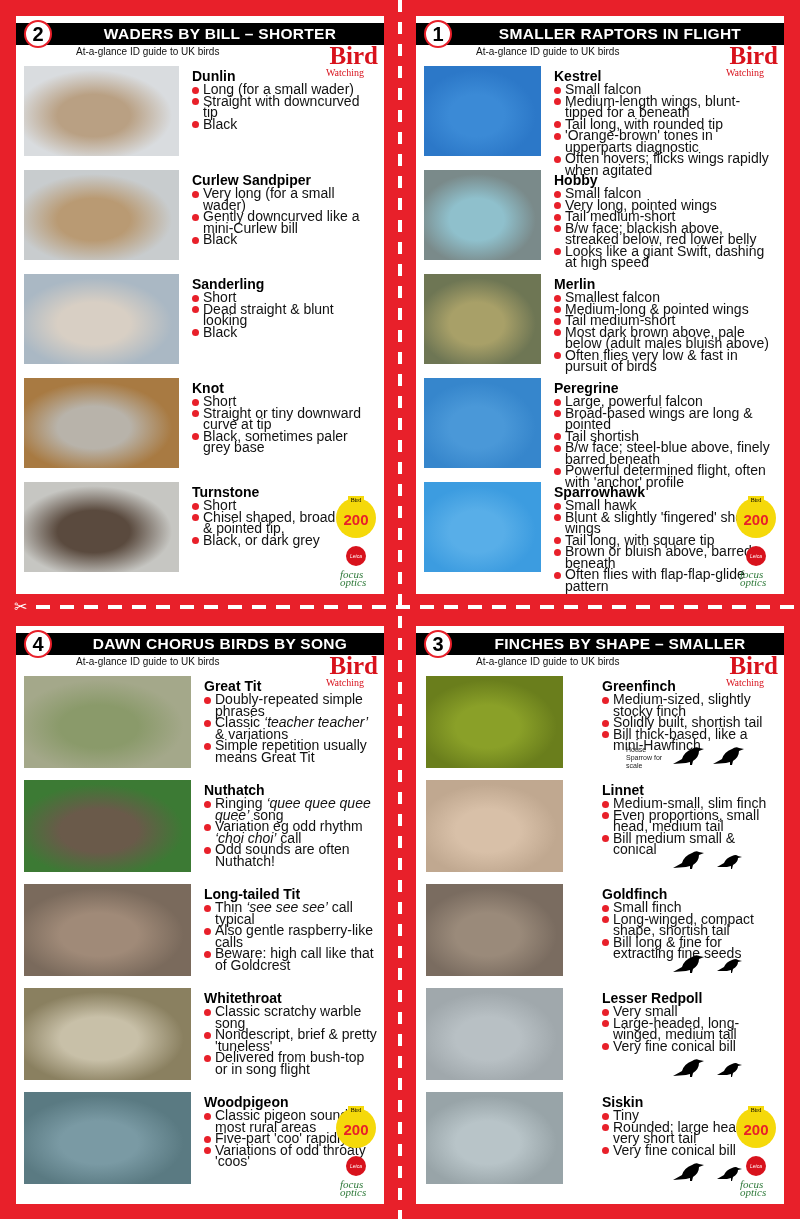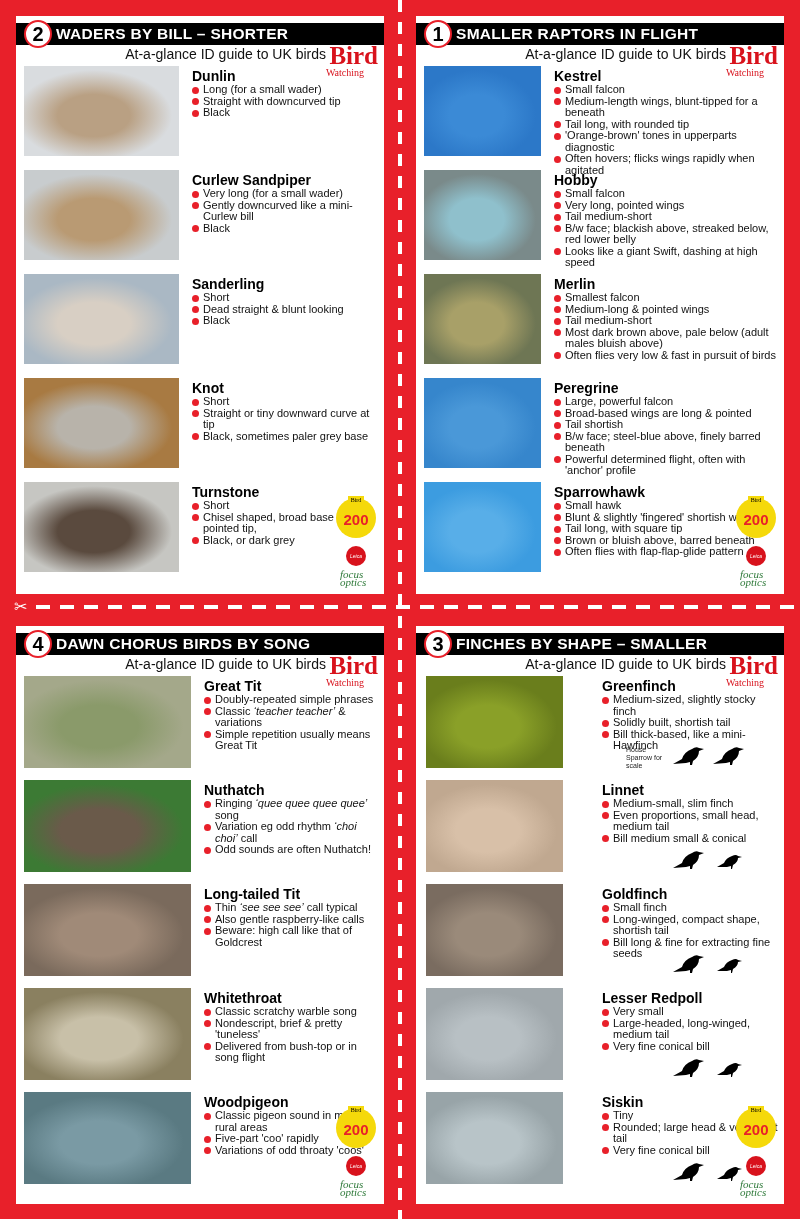--- a/index.html
+++ b/index.html
@@ -13,42 +13,42 @@
   .scissors { position: absolute; left: 14px; top: 597px; color: #fff; font-size: 16px; line-height: 20px; }
 
   .panel { position: absolute; background: #fff; width: 368px; height: 578px; }
   .p2 { left: 16px; top: 16px; }
   .p1 { left: 416px; top: 16px; }
   .p4 { left: 16px; top: 626px; }
   .p3 { left: 416px; top: 626px; }
 
   .titlebar { position: absolute; left: 0; top: 7px; width: 368px; height: 22px; background: #000; }
   .title { position: absolute; left: 40px; right: 0; top: 0; height: 22px; color: #fff;
-    font-weight: bold; font-size: 15.5px; line-height: 22px; letter-spacing: 0.3px; white-space: nowrap; }
+    font-weight: bold; font-size: 15.5px; line-height: 22px; text-align: center; letter-spacing: 0.3px; white-space: nowrap; }
   .numbadge { position: absolute; left: 8px; top: 4px; width: 28px; height: 28px; border-radius: 50%;
     background: #fff; border: 2px solid #e8202a; color: #000; font-weight: bold; font-size: 20px;
     line-height: 24px; text-align: center; }
-  .subtitle { position: absolute; left: 60px; width: 250px; top: 30px; font-size: 14px; text-align: right; color: #111; }
+  .subtitle { position: absolute; left: 60px; width: 250px; top: 30px; font-size: 10px; text-align: left; color: #111; }
   .logo { position: absolute; right: 6px; top: 28px; width: 60px; text-align: right; color: #d8121c; }
   .logo .big { font-family: "Liberation Serif", serif; font-weight: bold; font-size: 25px; line-height: 24px; display: block; }
   .logo .small { font-family: "Liberation Serif", serif; font-size: 10px; line-height: 9px; display: block; margin-right: 14px; }
 
   .entry { position: absolute; left: 8px; width: 354px; height: 92px; }
   .photo { position: absolute; left: 0; top: 0; width: 155px; height: 90px; }
   .text { position: absolute; left: 168px; top: 2px; right: 0; }
   .p1 .photo, .p3 .photo { width: 117px; }
   .p1 .text, .p3 .text { left: 130px; }
   .p4 .photo, .p3 .photo { height: 92px; }
   .p4 .photo { width: 167px; }
   .p4 .text { left: 180px; }
   .p3 .photo { width: 137px; left: 2px; }
   .p3 .text { left: 178px; }
 
   .name { font-weight: bold; font-size: 14px; line-height: 16px; color: #000; }
-  .bullets { list-style: none; font-size: 11px; line-height: 11.5px; color: #111; }
+  .bullets { list-style: none; font-size: 14px; line-height: 11.5px; color: #111; }
   .bullets li { position: relative; padding-left: 11px; }
   .bullets li::before { content: ""; position: absolute; left: 0; top: 2.5px; width: 7px; height: 7px; border-radius: 50%; background: #e8202a; }
   .bullets li i { font-style: italic; }
 
   .sponsor { position: absolute; right: 8px; bottom: 6px; width: 40px; height: 90px; }
   .sp-200 { position: absolute; left: 0; top: 0; width: 40px; height: 40px; border-radius: 50%; background: #f5d90a;
     text-align: center; color: #e8202a; font-weight: bold; font-size: 15px; line-height: 44px; }
   .sp-bird { position: absolute; left: 12px; top: -2px; width: 16px; height: 9px; background: #f5d90a; color: #000; font-size: 6px; font-family: "Liberation Serif", serif; text-align: center; line-height: 9px; }
   .sp-leica { position: absolute; left: 10px; top: 48px; width: 20px; height: 20px; border-radius: 50%; background: #d8121c; color: #fff; font-size: 5px; text-align: center; line-height: 20px; font-style: italic; }
   .sp-focus { position: absolute; left: 4px; top: 72px; width: 32px; height: 18px; color: #2f7a3a; font-size: 11px; text-align: left; line-height: 8px; font-family: "Liberation Serif", serif; font-style: italic; }

